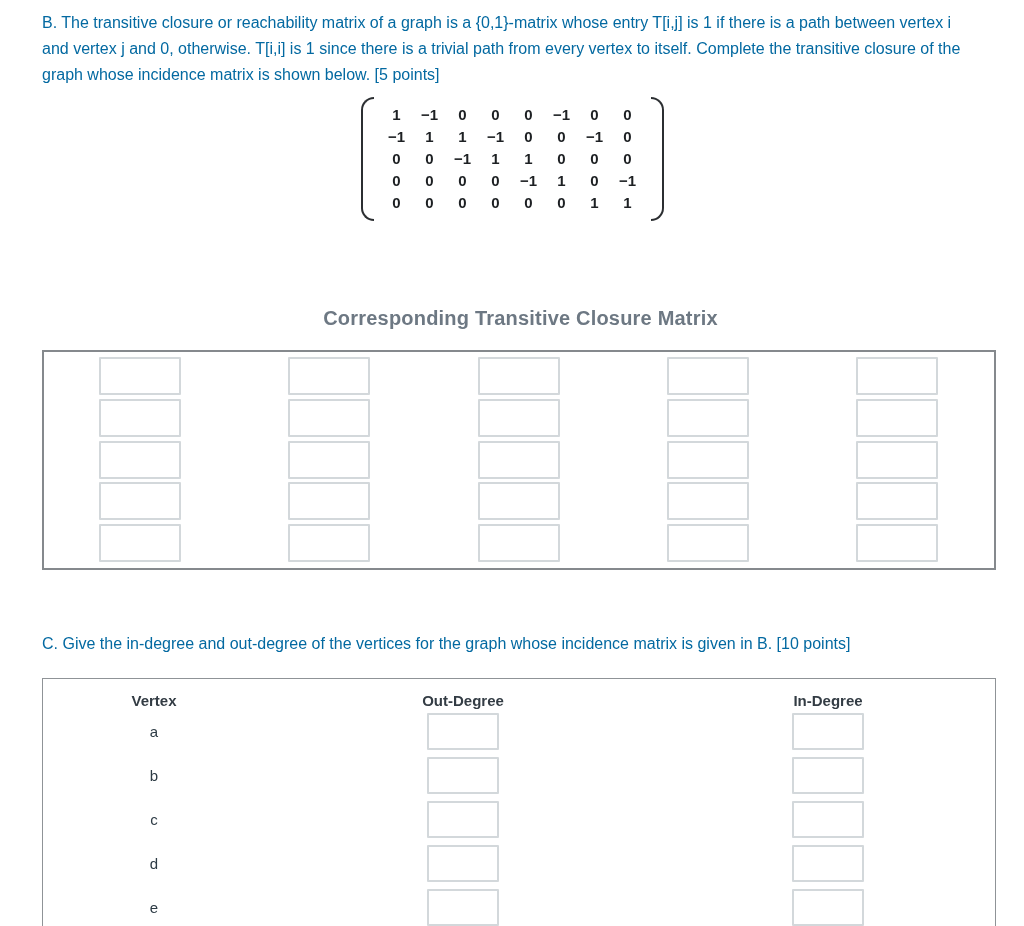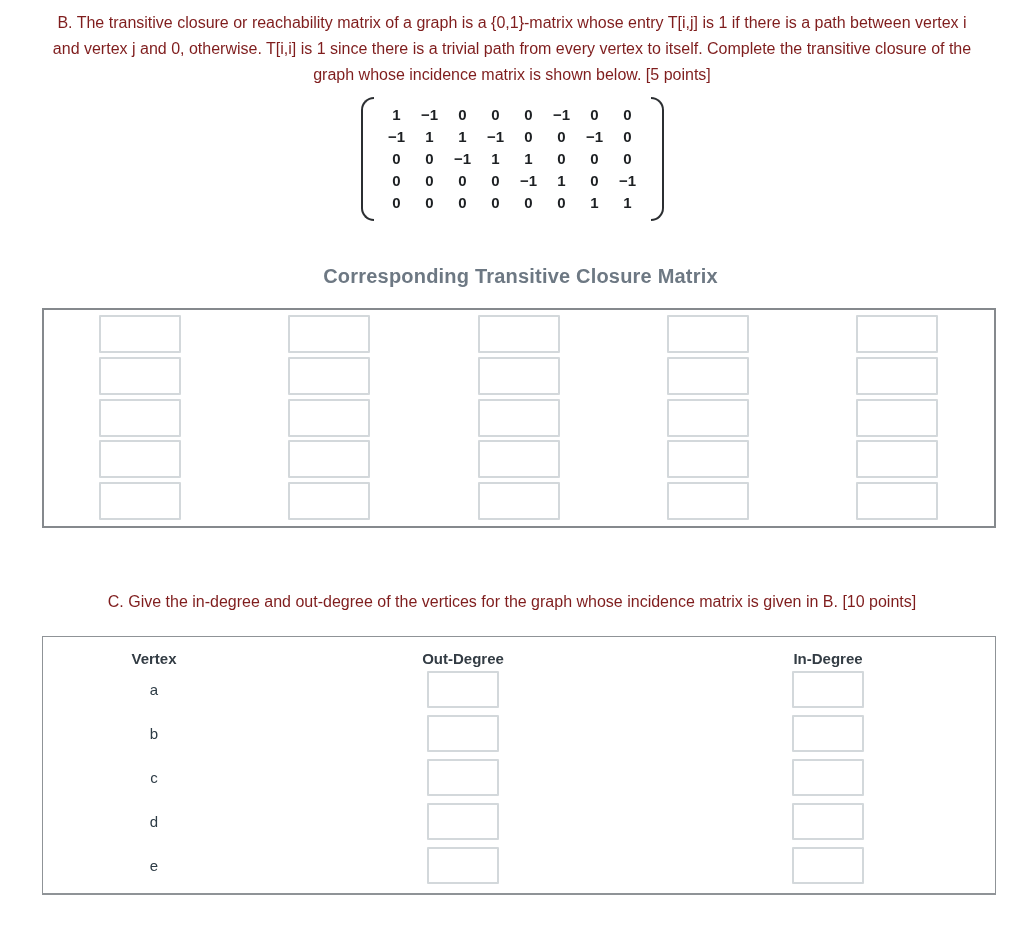--- a/index.html
+++ b/index.html
@@ -12,22 +12,21 @@
     overflow: hidden;
   }
   .page { width: 1024px; }
 
   
   .question-text {
     margin: 10px 42px 0 42px;
     width: 940px;
     font-size: 16px;
     line-height: 26px;
-    color: #7f1d1d;
-    text-align: center;
+    color: #0369a1;
   }
 
   
   .matrix-wrap {
     margin-top: 9px;
     display: flex;
     justify-content: center;
     align-items: stretch;
   }
   .paren { width: 13px; }
@@ -60,21 +59,21 @@
   }
 
   
   .section-heading {
     text-align: center;
     font-size: 20px;
     font-weight: 700;
     color: #6d7883;
     letter-spacing: 0.2px;
   }
-  .heading-closure { margin-top: 44px; padding-left: 17px; }
+  .heading-closure { margin-top: 86px; padding-left: 17px; }
   .heading-degree  { margin-top: 24px; }
 
   
   .closure-box {
     margin: 20px 28px 0 42px;
     width: 954px;
     height: 220px;
     border: 2px solid #85898d;
     display: grid;
     grid-template-columns: repeat(5, 82px);

